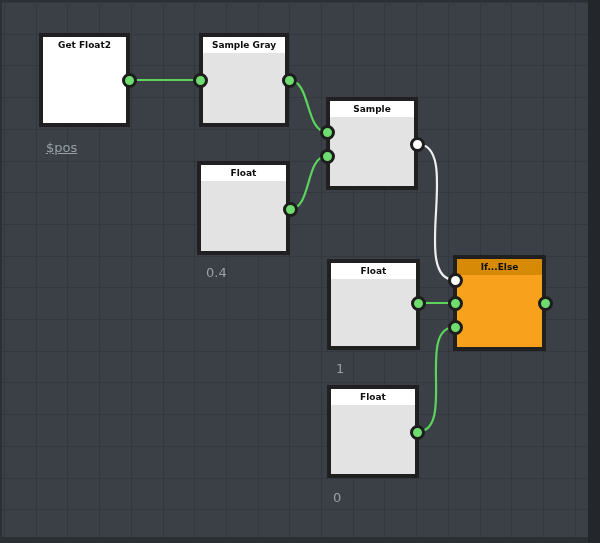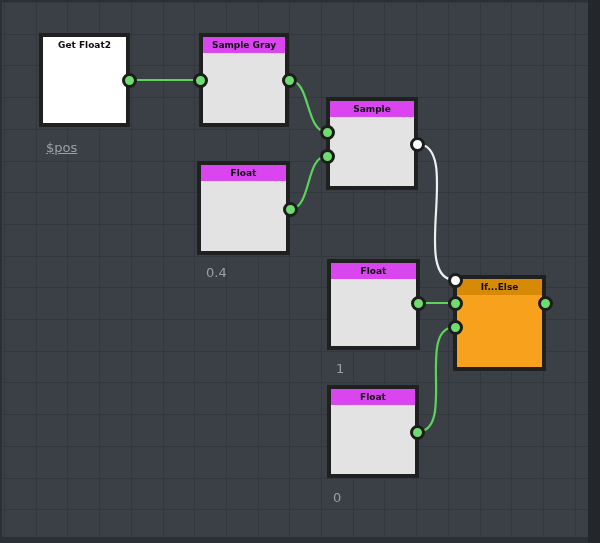--- a/index.html
+++ b/index.html
@@ -19,24 +19,24 @@
   .band-left{left:0;top:0;width:2px;height:543px;}
   .band-bottom{left:0;top:537px;width:600px;height:6px;}
 
   .node{
     position:absolute;
     box-sizing:border-box;
     border:4px solid #202020;
     z-index:1;
   }
   .node.gray{background:#e3e3e3;}
-  .node.gray .node-header{background:#d946ef;}
+  .node.gray .node-header{background:#ffffff;}
   .node.white{background:#ffffff;}
   .node.white .node-header{background:#ffffff;}
-  .node.orange{background:#f7a11c;margin-top:20px;}
+  .node.orange{background:#f7a11c;}
   .node.orange .node-header{background:#d68a05;}
   .node-header{
     height:16px;line-height:16px;
     text-align:center;
     font-size:9px;font-weight:bold;color:#0e0e0e;
     letter-spacing:0px;
     user-select:none;
   }
   .node-label{
     position:absolute;

